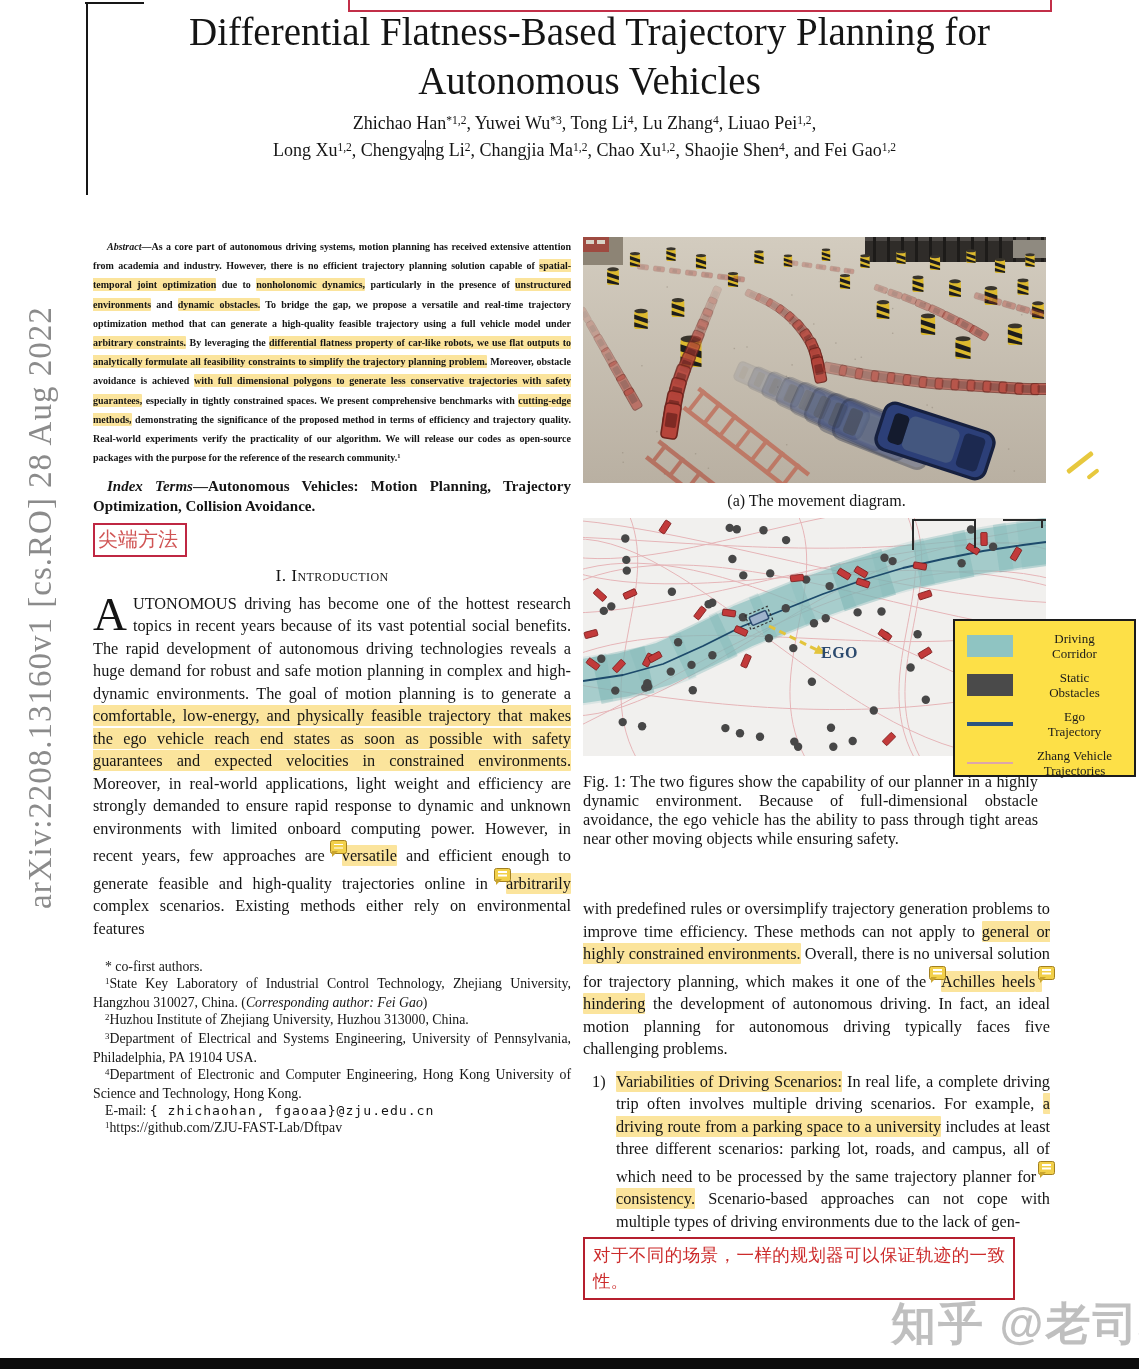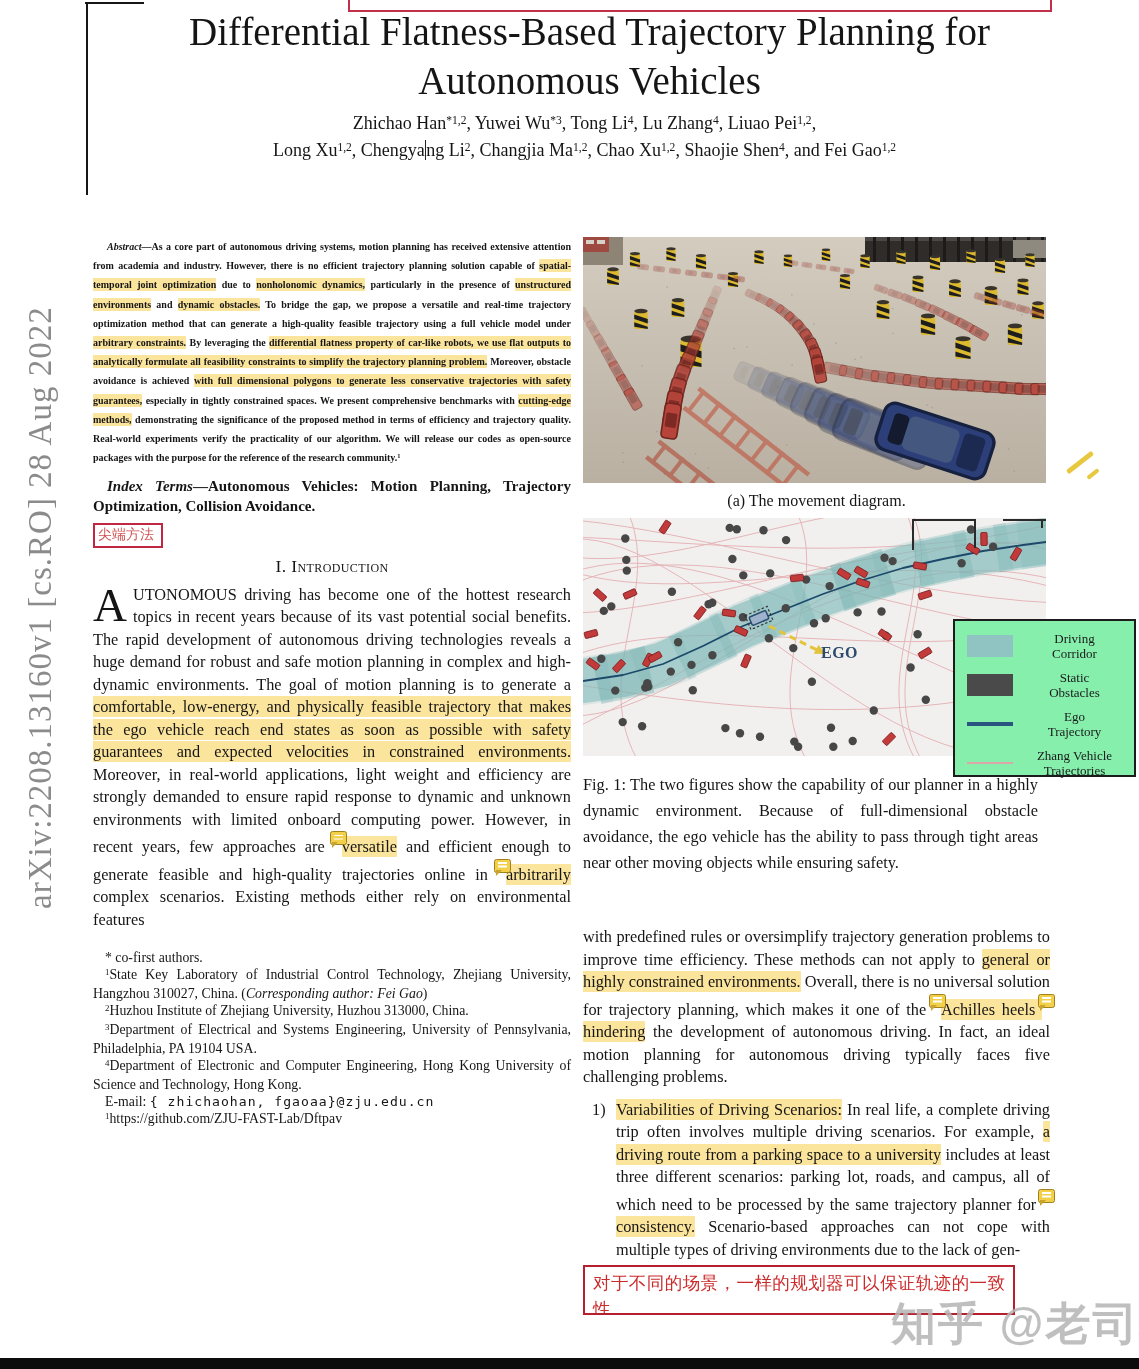--- a/index.html
+++ b/index.html
@@ -28,53 +28,53 @@
   .mono{font-family:"DejaVu Sans Mono",monospace;font-size:95%;letter-spacing:1px;}
   .caret{display:inline-block;width:1.5px;height:20px;background:#222;vertical-align:-4px;}
   
   .col{position:absolute;top:237px;text-align:justify;}
   .col-l{left:93px;width:478px;}
   .col-r{left:583px;width:467px;}
   .abstract{font-size:10px;font-weight:bold;line-height:19.2px;text-indent:14px;margin:0;}
   .idxterms{font-size:15px;font-weight:bold;line-height:19.2px;text-indent:14px;margin:9px 0 0 0;}
   .hl{background:#fbe49c;padding:1px 0;border-radius:1px;}
   .tagbox{display:inline-block;margin-top:7px;border:2px solid #bf2743;color:#d05454;
-          font-size:14px;padding:1px 7px 2px 3px;}
+          font-size:20px;padding:1px 7px 2px 3px;}
   .secthead{margin-top:8px;text-align:center;font-size:17.5px;font-variant:small-caps;letter-spacing:.4px;}
   .bodypar{font-size:16.3px;line-height:22.5px;margin:7px 0 0 0;}
   .dropcap{float:left;font-size:47px;line-height:37px;padding:3px 6px 0 0;}
   .footnotes{margin-top:18px;font-size:13.8px;line-height:17px;}
   .footnotes p{margin:0;text-indent:12px;}
   .note{display:inline-block;width:15px;height:12px;background:#f2d04a;border:1px solid #a3801f;
         border-radius:2.5px;position:relative;vertical-align:7px;margin:0 -5px 0 -4px;z-index:2;}
   .note::before{content:"";position:absolute;left:3px;right:3px;top:2.5px;height:1.5px;background:#fff;
         box-shadow:0 3.5px 0 #fff;}
   .note::after{content:"";position:absolute;left:1px;bottom:-4px;width:0;height:0;
         border:3px solid transparent;border-top-color:#caa52e;border-left-color:#caa52e;}
   
   .figwrap{position:relative;}
   .figcap{font-size:16px;text-align:center;margin-top:5px;}
   .figb-wrap{position:relative;margin-top:8px;overflow:visible;}
-  .legend{position:absolute;left:370px;top:101px;width:183px;height:158px;background:#86efac;
+  .legend{position:absolute;left:370px;top:101px;width:183px;height:158px;background:#fde047;
           border:2px solid #1c1c1c;z-index:3;box-sizing:border-box;padding-top:4px;}
   .leg-row{display:flex;align-items:center;margin:6px 4px 9px 6px;}
   .leg-swatch-box{width:58px;flex:none;display:flex;justify-content:center;}
   .leg-label{flex:1;text-align:center;font-size:13px;line-height:15px;color:#1a1a1a;}
   .sw-corridor{width:46px;height:22px;background:#8fc4c2;}
   .sw-static{width:46px;height:22px;background:#4a4a4a;}
   .sw-ego{width:46px;height:4px;background:#2a5580;}
   .sw-other{width:46px;height:2.5px;background:#dda6ab;}
   .ego-label{position:absolute;left:238px;top:126px;color:#2c4a6e;font-weight:bold;
              font-size:16px;letter-spacing:.5px;z-index:2;}
-  .fig1cap{font-size:16.3px;line-height:26px;margin:12px 12px 0 0;}
+  .fig1cap{font-size:16.3px;line-height:19px;margin:12px 12px 0 0;}
   .para2{margin-top:50px;}
   .list-item{position:relative;padding-left:33px;margin-top:10px;box-sizing:border-box;}
   .list-num{position:absolute;left:9px;top:0;}
   .cn-box{margin-top:4px;border:2.5px solid #b51f2e;color:#cc2b2b;font-size:17.5px;
-          line-height:26px;padding:3px 8px;width:432px;box-sizing:border-box;height:50px;overflow:hidden;}
+          line-height:26px;padding:3px 8px;width:432px;box-sizing:border-box;height:63px;overflow:hidden;}
   .watermark{position:absolute;left:891px;top:1294px;font-size:45px;font-weight:bold;
              color:#b5b5b5;opacity:.85;letter-spacing:2px;z-index:6;
              font-family:"Liberation Sans",sans-serif;white-space:nowrap;}
   .yellow-mark{position:absolute;left:1064px;top:460px;width:32px;height:5px;background:#e7c83e;
                transform:rotate(-38deg);border-radius:2px;}
   .yellow-mark2{position:absolute;left:1086px;top:472px;width:14px;height:4px;background:#e7c83e;
                transform:rotate(-38deg);border-radius:2px;}
 </style>
 </head>
 <body>

